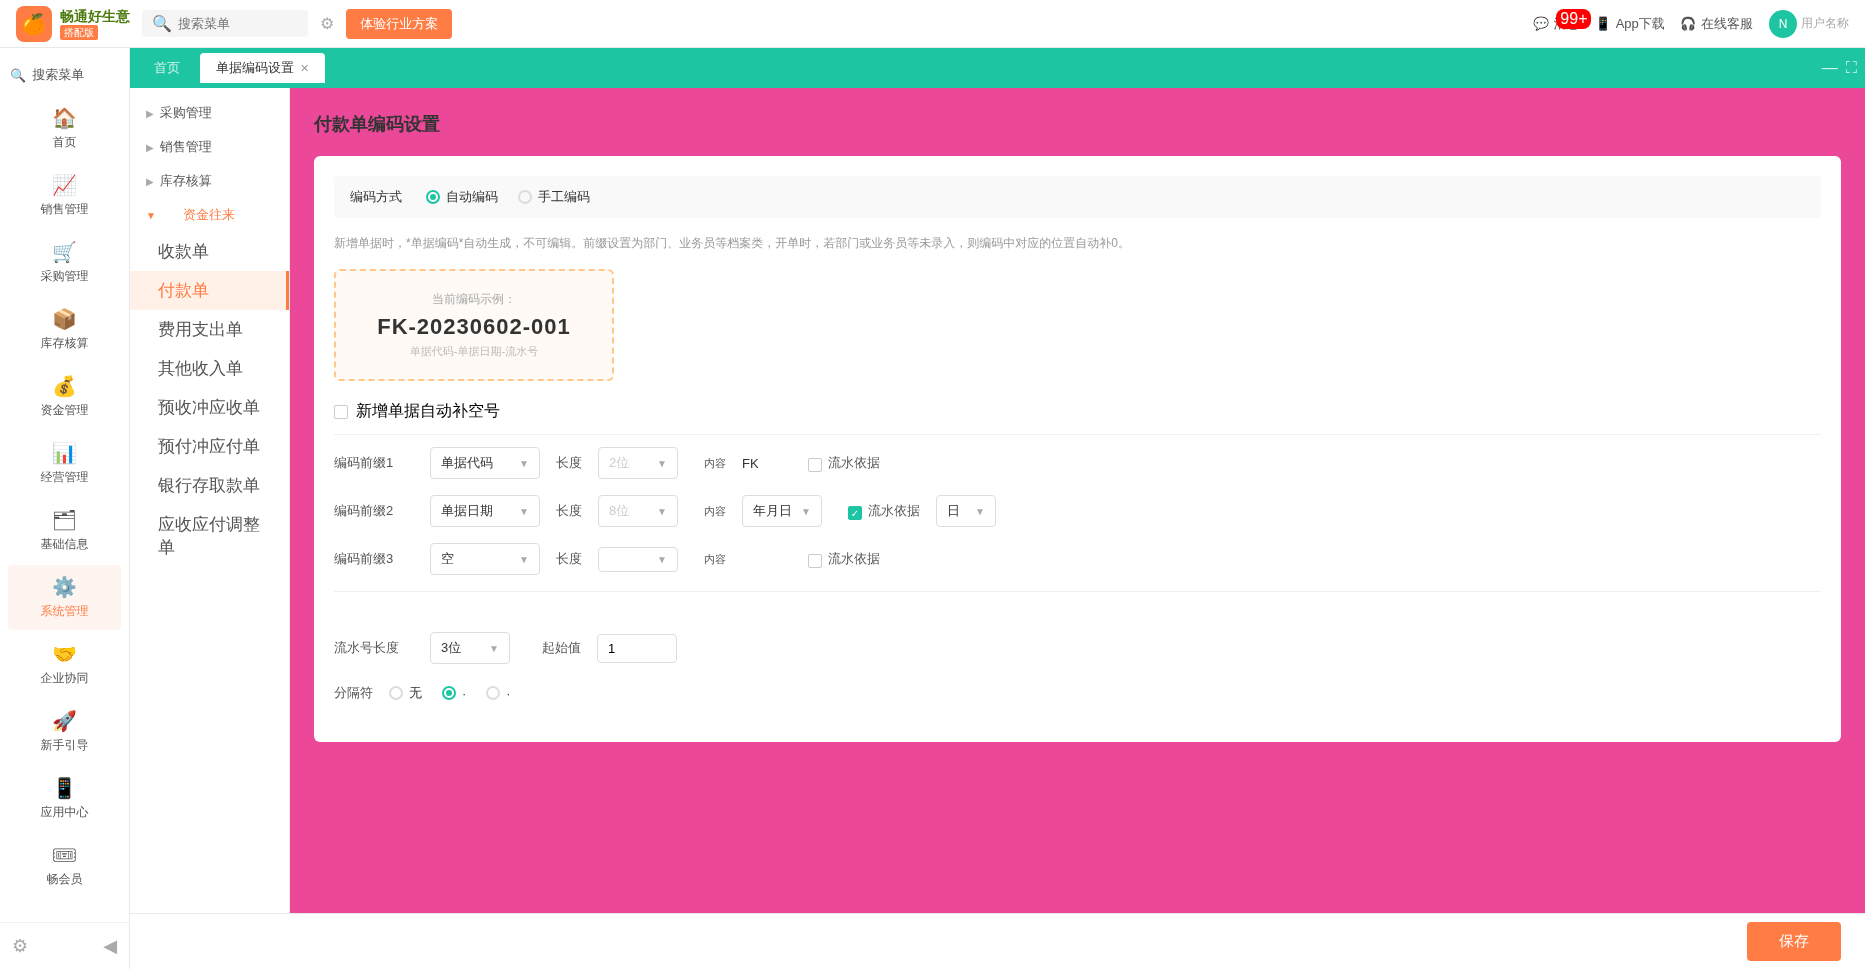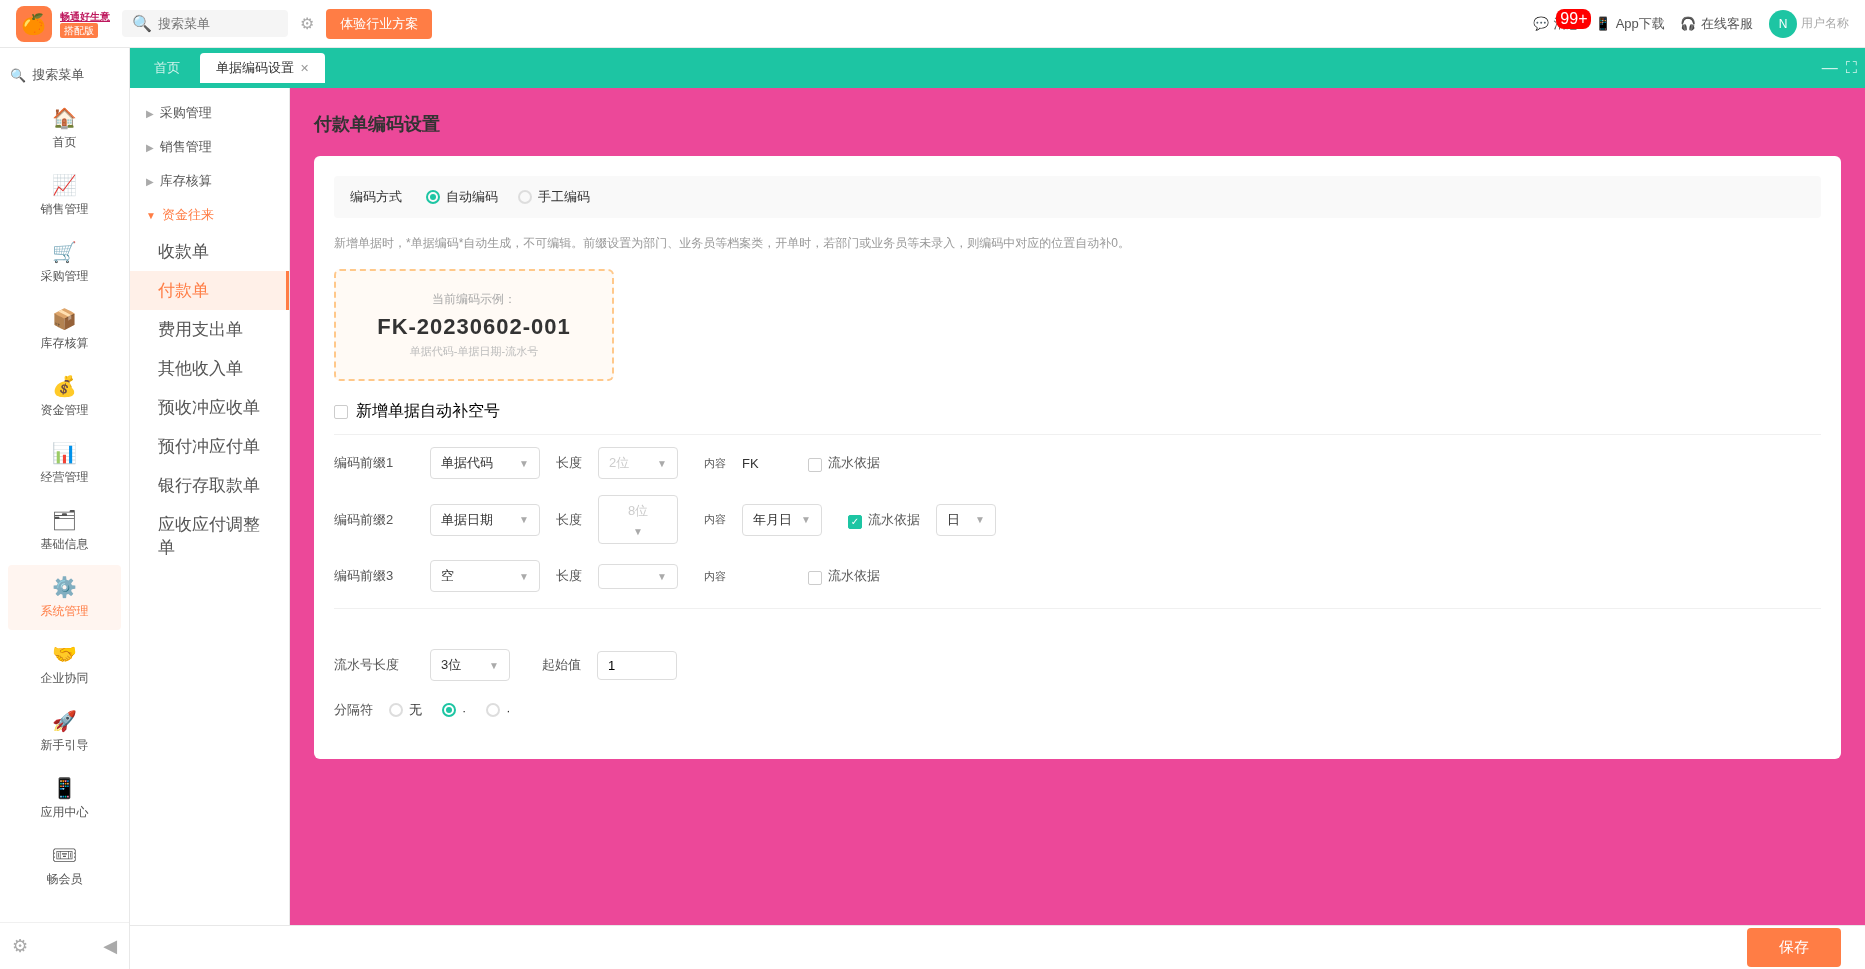--- a/index.html
+++ b/index.html
@@ -14,21 +14,21 @@
       align-items: center;
       justify-content: space-between;
       padding: 0 16px;
       flex-shrink: 0;
       z-index: 100;
     }
     .top-bar-left { display: flex; align-items: center; gap: 12px; }
     .logo-area { display: flex; align-items: center; gap: 8px; }
     .logo-icon { width: 36px; height: 36px; background: #ff7d45; border-radius: 8px; display: flex; align-items: center; justify-content: center; color: white; font-size: 20px; }
     .logo-text { font-size: 12px; color: #333; line-height: 1.3; }
-    .logo-text .main { font-size: 10px; font-weight: bold; color: #be185d; text-decoration: underline; }
+    .logo-text .main { font-size: 14px; font-weight: bold; color: #4d7c0f; }
     .logo-tag { font-size: 10px; background: #ff7d45; color: white; padding: 1px 4px; border-radius: 2px; }
     .search-input-wrap { display: flex; align-items: center; background: #f5f5f5; border-radius: 4px; padding: 4px 10px; gap: 6px; }
     .search-input-wrap input { border: none; background: transparent; outline: none; font-size: 13px; width: 120px; color: #999; }
     .top-bar-nav-btn { background: #ff7d45; color: white; border: none; border-radius: 4px; padding: 6px 14px; font-size: 13px; cursor: pointer; }
     .top-bar-right { display: flex; align-items: center; gap: 16px; font-size: 13px; color: #555; }
     .msg-badge { position: relative; display: inline-flex; align-items: center; gap: 4px; cursor: pointer; }
     .badge { background: #f00; color: white; border-radius: 8px; font-size: 16px; padding: 1px 4px; position: absolute; top: -6px; right: -12px; }
     .top-right-item { display: flex; align-items: center; gap: 4px; cursor: pointer; color: #555; font-size: 13px; }
 
     
@@ -105,21 +105,21 @@
 
     
     .serial-row { display: flex; align-items: center; gap: 16px; margin-bottom: 20px; margin-top: 40px; }
     .start-input { border: 1px solid #ddd; border-radius: 4px; padding: 6px 10px; font-size: 13px; width: 80px; outline: none; }
 
     
     .separator-row { display: flex; align-items: center; gap: 16px; margin-bottom: 20px; }
     .sep-label { font-size: 13px; color: #555; }
 
     
-    .bottom-bar { height: 44px; background: #fff; border-top: 1px solid #e8e8e8; display: flex; align-items: center; justify-content: flex-end; padding: 12px 24px; flex-shrink: 0; }
+    .bottom-bar { height: 56px; background: #fff; border-top: 1px solid #e8e8e8; display: flex; align-items: center; justify-content: flex-end; padding: 12px 24px; flex-shrink: 0; }
     .save-btn { background: #ff7d45; color: white; border: none; border-radius: 4px; padding: 10px 32px; font-size: 15px; cursor: pointer; }
 
     
     .divider { border: none; border-top: 1px solid #f0f0f0; margin: 12px 0; }
 
     .gear-icon, .search-icon { font-size: 16px; color: #aaa; cursor: pointer; }
   </style>
 </head>
 <body>
 
@@ -258,21 +258,21 @@
         </div>
         <div class="menu-group">
           <div class="menu-group-header">
             <span class="arrow">▶</span>
             <span>库存核算</span>
           </div>
         </div>
         <div class="menu-group">
           <div class="menu-group-header">
             <span class="arrow" style="color:#ff7d45;">▼</span>
-            <span style="color:#ff7d45;">资金往来</span>
+            <span style="color:#ff7d45;margin-left:21px;">资金往来</span>
           </div>
           <div class="menu-item">收款单</div>
           <div class="menu-item active">付款单</div>
           <div class="menu-item">费用支出单</div>
           <div class="menu-item">其他收入单</div>
           <div class="menu-item">预收冲应收单</div>
           <div class="menu-item">预付冲应付单</div>
           <div class="menu-item">银行存取款单</div>
           <div class="menu-item">应收应付调整单</div>
         </div>
@@ -337,21 +337,21 @@
           </div>
 
           
           <div class="form-row">
             <span class="form-label">编码前缀2</span>
             <div class="form-select" style="min-width:110px;">
               <span>单据日期</span>
               <span class="arrow">▼</span>
             </div>
             <span class="length-label">长度</span>
-            <div class="form-select" style="min-width:80px;color:#ccc;flex-direction:column;">
+            <div class="form-select" style="min-width:80px;color:#ccc;">
               <span style="color:#ccc;">8位</span>
               <span class="arrow">▼</span>
             </div>
             <span class="content-label">内容</span>
             <div class="form-select" style="min-width:80px;">
               <span>年月日</span>
               <span class="arrow">▼</span>
             </div>
             <div class="stream-checkbox">
               <div class="stream-cb checked" style="background:#1dc5a3;border-color:#1dc5a3;display:flex;align-items:center;justify-content:center;">

